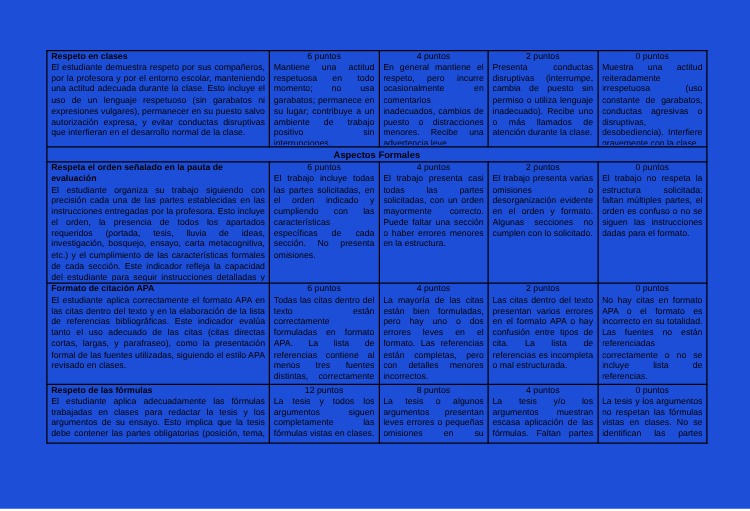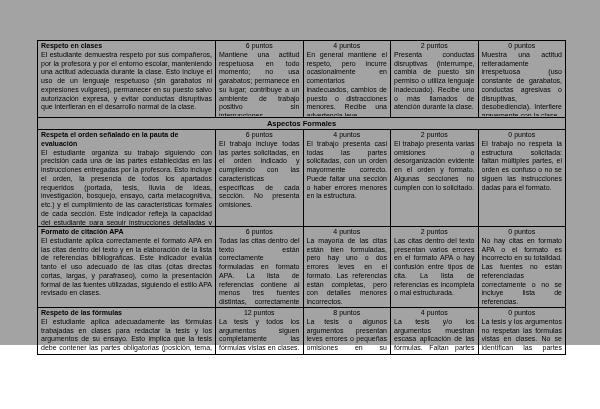--- a/index.html
+++ b/index.html
@@ -3,21 +3,21 @@
 <meta charset="utf-8">
 <style>
   html, body { margin: 0; padding: 0; }
   body {
     width: 600px; height: 409px;
     background: #ffffff;
     font-family: "Liberation Sans", sans-serif;
     color: #000;
     overflow: hidden;
   }
-  .page { position: relative; width: 600px; height: 345px; background: #a3a3a3; }
+  .page { position: relative; width: 600px; height: 407px; background: #1d4ed8; }
   table.rubric {
     position: absolute;
     left: 37px; top: 40px;
     width: 528px;
     border-collapse: collapse;
     table-layout: fixed;
   }
   table.rubric td {
     border: 1px solid #000;
     vertical-align: top;

